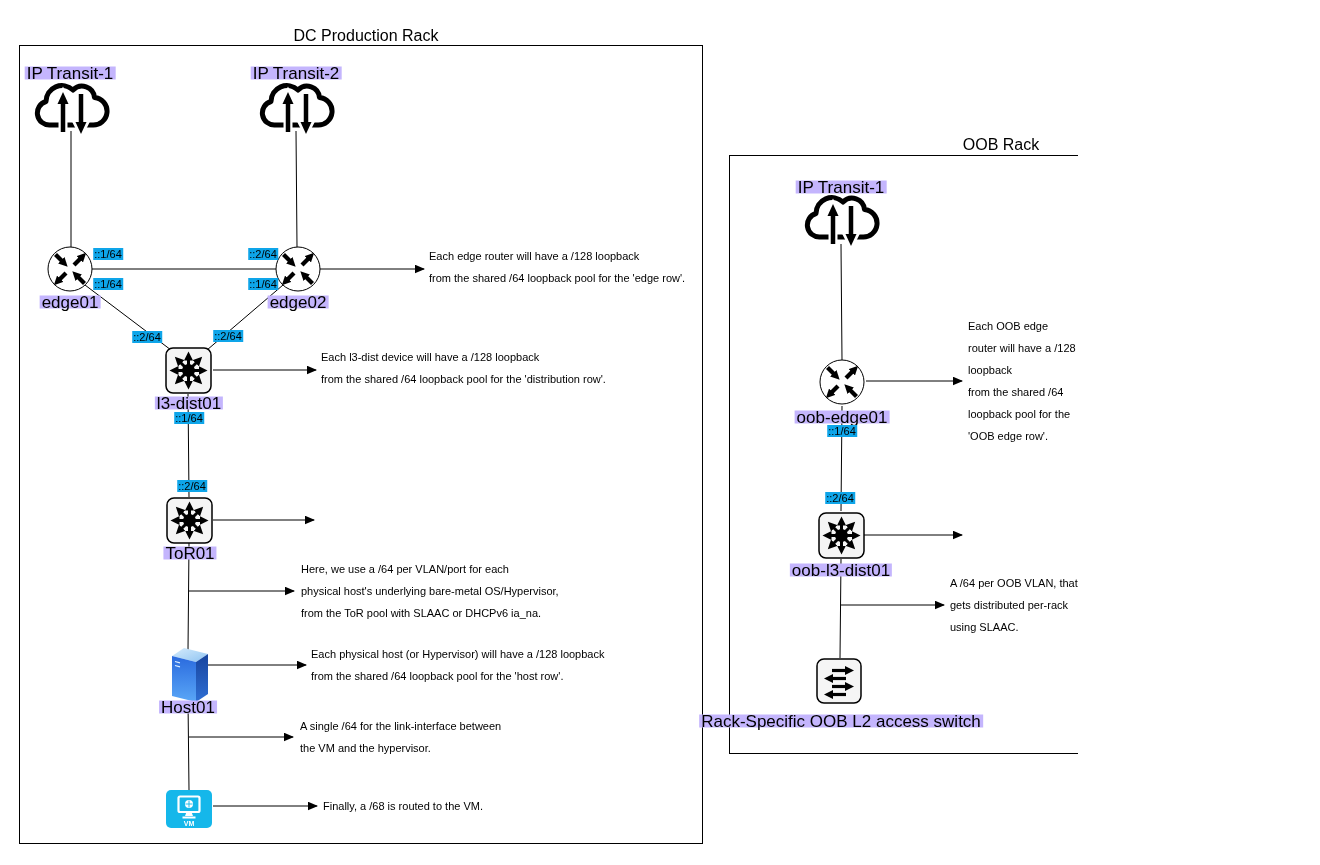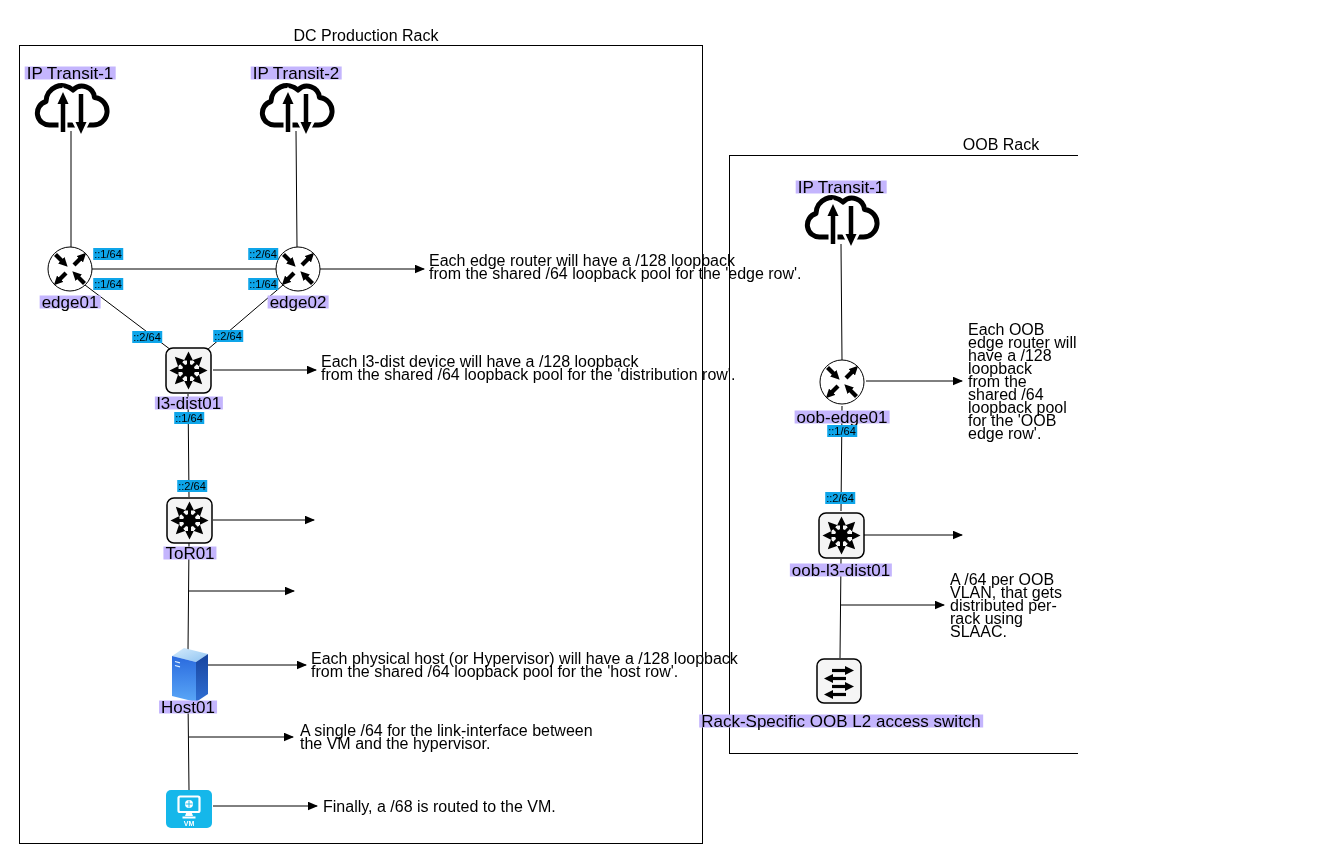--- a/index.html
+++ b/index.html
@@ -5,21 +5,21 @@
   html,body{margin:0;padding:0;background:#ffffff;}
   #canvas{position:relative;width:1078px;height:865px;background:#ffffff;
           font-family:"Liberation Sans", sans-serif;color:#000;overflow:hidden;}
   .abs{position:absolute;}
   .rack{position:absolute;border:1px solid #000;background:transparent;}
   .rack-title{position:absolute;font-size:16px;white-space:nowrap;transform:translateX(-50%);}
   .node-label{position:absolute;font-size:17px;line-height:13px;white-space:nowrap;
               background:#c4b5fd;padding:0 2px;transform:translate(-50%,-50%);}
   .if-label{position:absolute;font-size:11px;line-height:12px;white-space:nowrap;
             background:#0ea5e9;padding:0 1px;transform:translate(-50%,-50%);}
-  .note{position:absolute;font-size:16px;line-height:13px;white-space:pre-line;
+  .note{position:absolute;font-size:11px;line-height:22px;white-space:pre-line;
         transform:translateY(-50%);}
   svg{display:block;}
   #wires{position:absolute;left:0;top:0;}
 </style>
 </head>
 <body>
 
 <div id="canvas">
 
   <div class="rack" style="left:19px;top:45px;width:682px;height:797px;"></div>
@@ -218,20 +218,23 @@
   <div class="if-label" style="left:263px;top:284px;">::1/64</div>
   <div class="if-label" style="left:147px;top:337px;">::2/64</div>
   <div class="if-label" style="left:228px;top:336px;">::2/64</div>
   <div class="if-label" style="left:189px;top:418px;">::1/64</div>
   <div class="if-label" style="left:192px;top:486px;">::2/64</div>
 
   <div class="note" style="left:429px;top:267px;">Each edge router will have a /128 loopback
 from the shared /64 loopback pool for the 'edge row'.</div>
   <div class="note" style="left:321px;top:368px;">Each l3-dist device will have a /128 loopback
 from the shared /64 loopback pool for the 'distribution row'.</div>
+  <div class="note" style="left:301px;top:591px;">Here, we use a /64 per VLAN/port for each
+physical host's underlying bare-metal OS/Hypervisor,
+from the ToR pool with SLAAC or DHCPv6 ia_na.</div>
   <div class="note" style="left:311px;top:665px;">Each physical host (or Hypervisor) will have a /128 loopback
 from the shared /64 loopback pool for the 'host row'.</div>
   <div class="note" style="left:300px;top:737px;">A single /64 for the link-interface between
 the VM and the hypervisor.</div>
   <div class="note" style="left:323px;top:806px;">Finally, a /68 is routed to the VM.</div>
 
   <div class="node-label" style="left:841px;top:187px;">IP Transit-1</div>
   <div class="node-label" style="left:842px;top:417px;">oob-edge01</div>
   <div class="node-label" style="left:841px;top:570px;">oob-l3-dist01</div>
   <div class="node-label" style="left:841px;top:721px;">Rack-Specific OOB L2 access switch</div>

